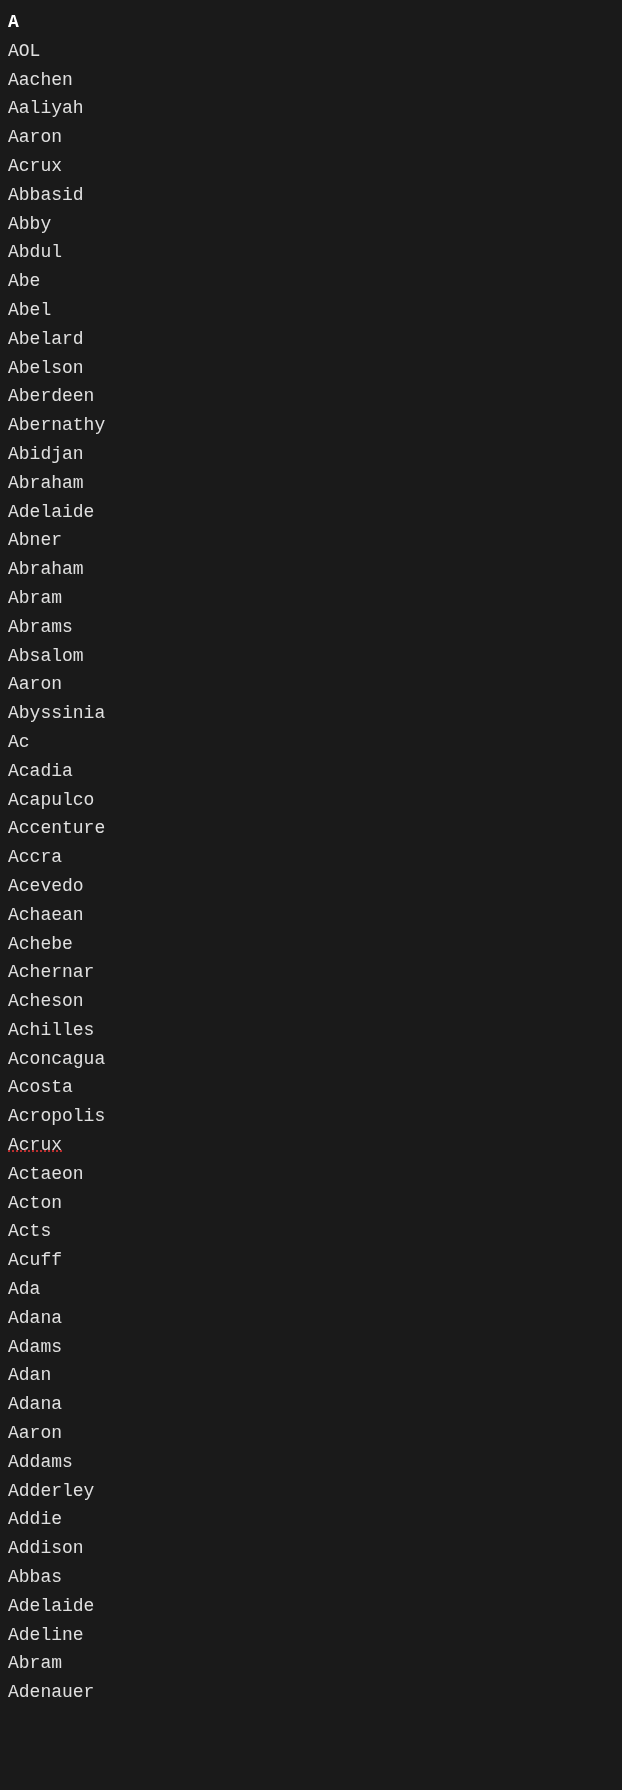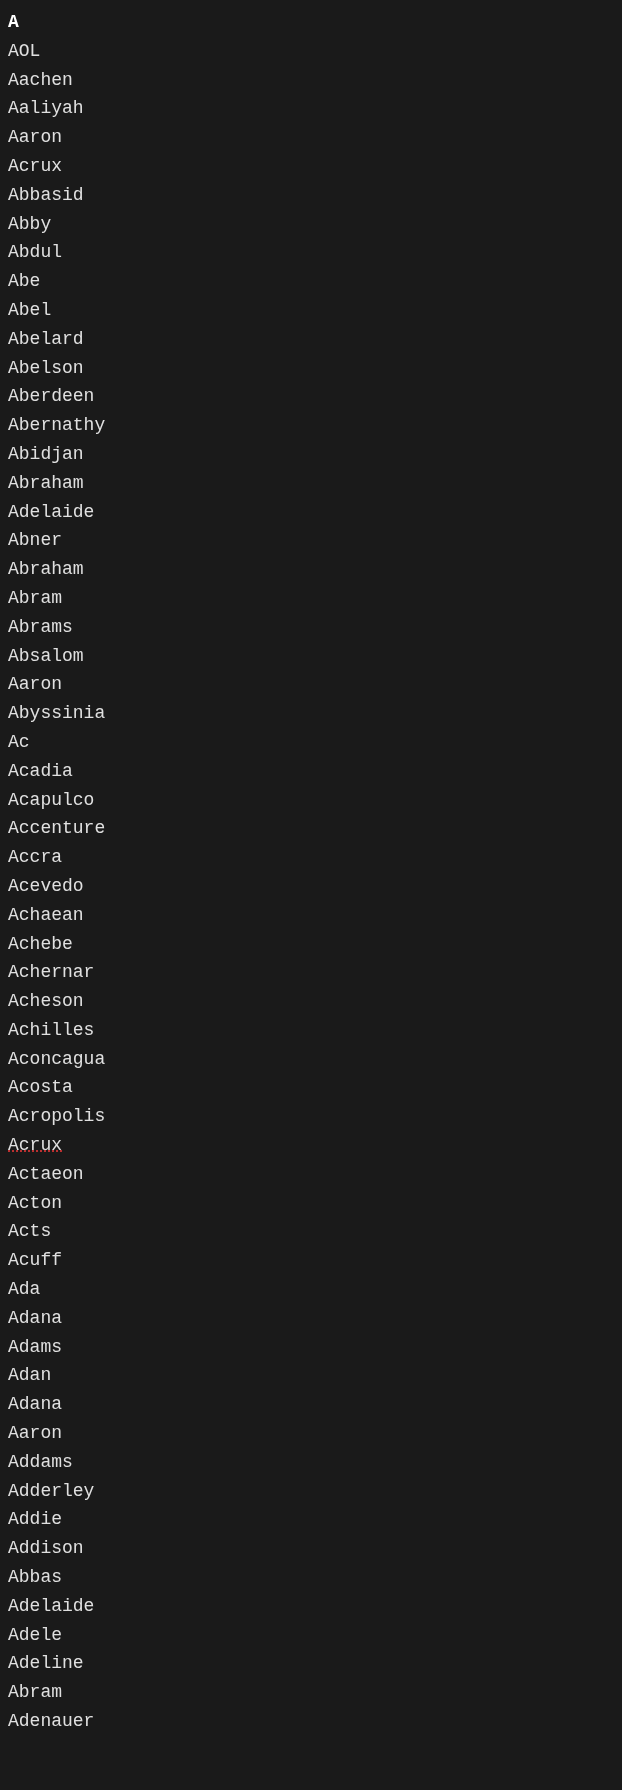--- a/index.html
+++ b/index.html
@@ -87,17 +87,16 @@
     <div class="list-item">Adams</div>
     <div class="list-item">Adan</div>
     <div class="list-item">Adana</div>
     <div class="list-item">Aaron</div>
     <div class="list-item">Addams</div>
     <div class="list-item">Adderley</div>
     <div class="list-item">Addie</div>
     <div class="list-item">Addison</div>
     <div class="list-item">Abbas</div>
     <div class="list-item">Adelaide</div>
-    <div class="list-item">Adele</div>
     <div class="list-item">Adeline</div>
     <div class="list-item">Abram</div>
     <div class="list-item">Adenauer</div>
   </div>
 
 </body></html>

